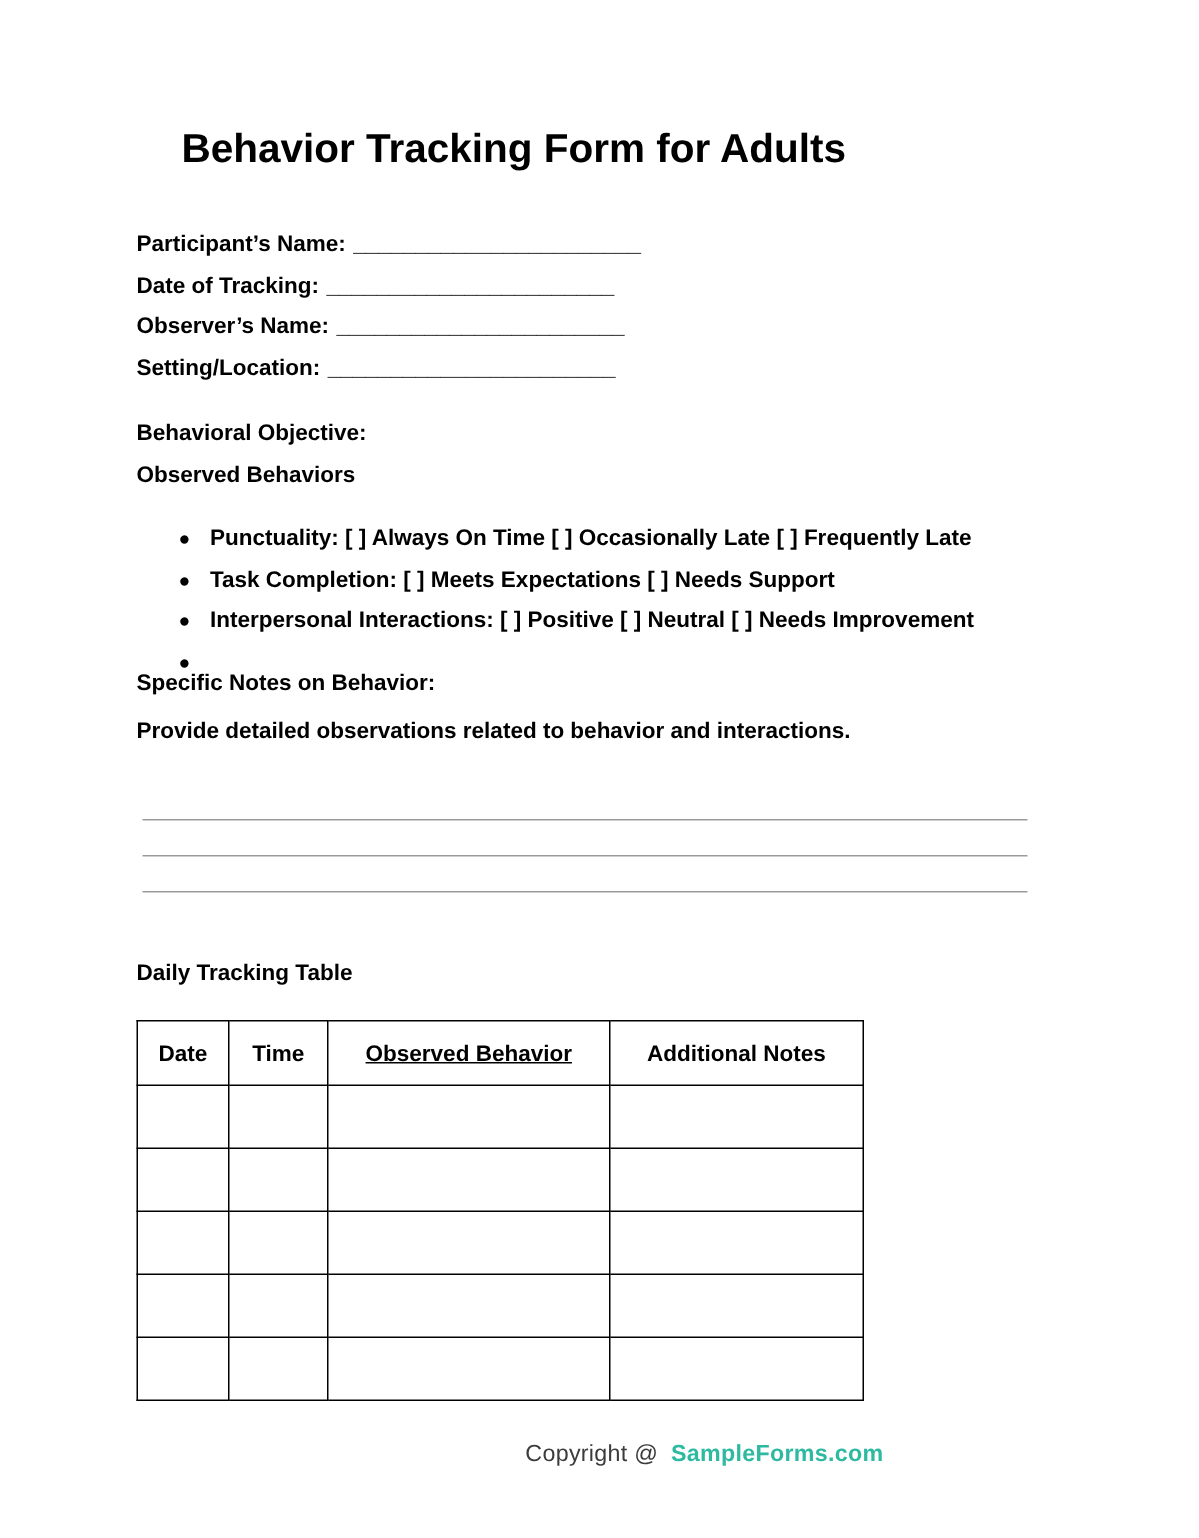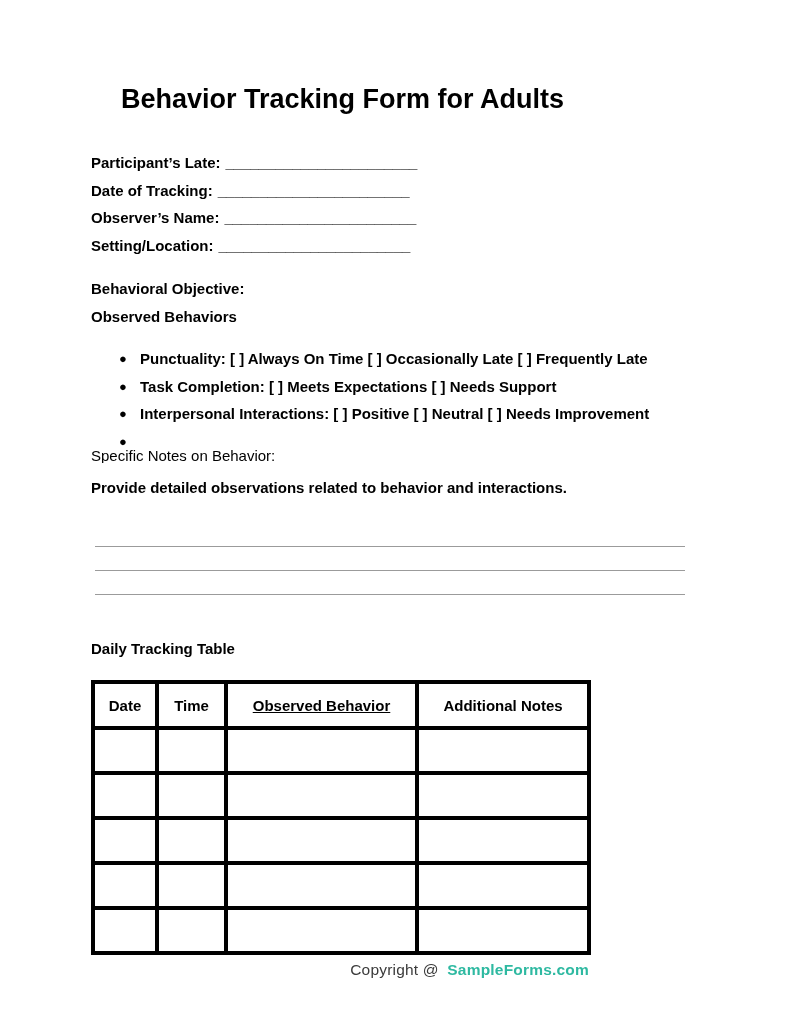--- a/index.html
+++ b/index.html
@@ -52,21 +52,21 @@
   }
   .bullet-item .dot {
     position: absolute;
     left: -21px;
     top: 0;
     font-size: 13px;
   }
   .notes-heading {
     margin-top: 20px;
     font-size: 15px;
-    font-weight: normal;
+    font-weight: bold;
     line-height: 15px;
     height: 15px;
     overflow: hidden; 
   }
   .notes-subheading {
     margin-top: 11px;
     font-size: 15px;
     font-weight: bold;
     line-height: 27px;
   }
@@ -81,21 +81,21 @@
     margin-top: 40px;
     font-size: 15px;
     font-weight: bold;
     line-height: 27px;
   }
   table.tracking {
     margin-top: 18px;
     border-collapse: collapse;
   }
   table.tracking th, table.tracking td {
-    border: 4px solid #000000;
+    border: 1px solid #000000;
     padding: 0;
   }
   table.tracking th {
     font-size: 15px;
     font-weight: bold;
     text-align: center;
     height: 42px;
   }
   table.tracking td { height: 41px; }
   .col-date { width: 60px; }
@@ -121,21 +121,21 @@
 <body>
 
 <div class="page">
 
   <h1 class="title">Behavior Tracking Form for Adults</h1>
 
   <div class="content">
 
     <div class="fields">
       <div class="field-row">
-        <span class="field-label">Participant’s Late:</span><span class="field-blank">_______________________</span>
+        <span class="field-label">Participant’s Name:</span><span class="field-blank">_______________________</span>
       </div>
       <div class="field-row">
         <span class="field-label">Date of Tracking:</span><span class="field-blank">_______________________</span>
       </div>
       <div class="field-row">
         <span class="field-label">Observer’s Name:</span><span class="field-blank">_______________________</span>
       </div>
       <div class="field-row">
         <span class="field-label">Setting/Location:</span><span class="field-blank">_______________________</span>
       </div>

